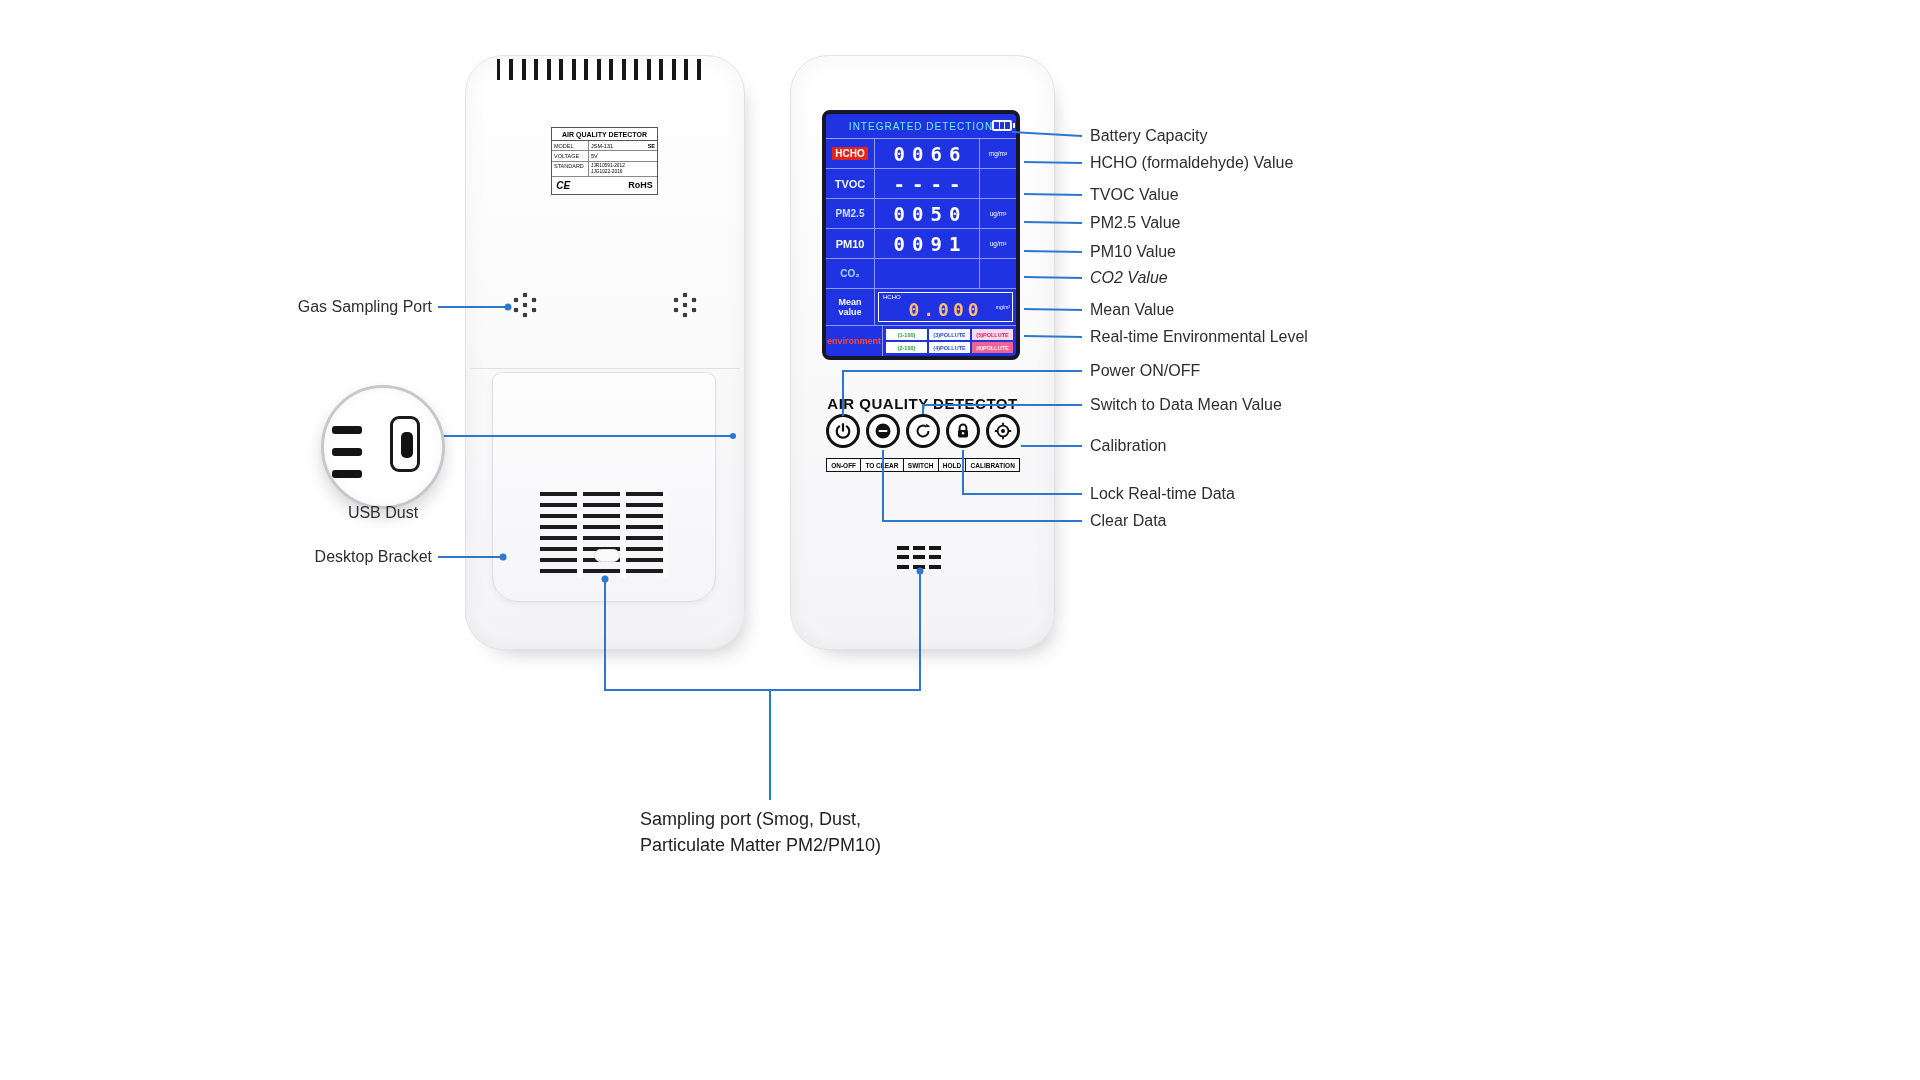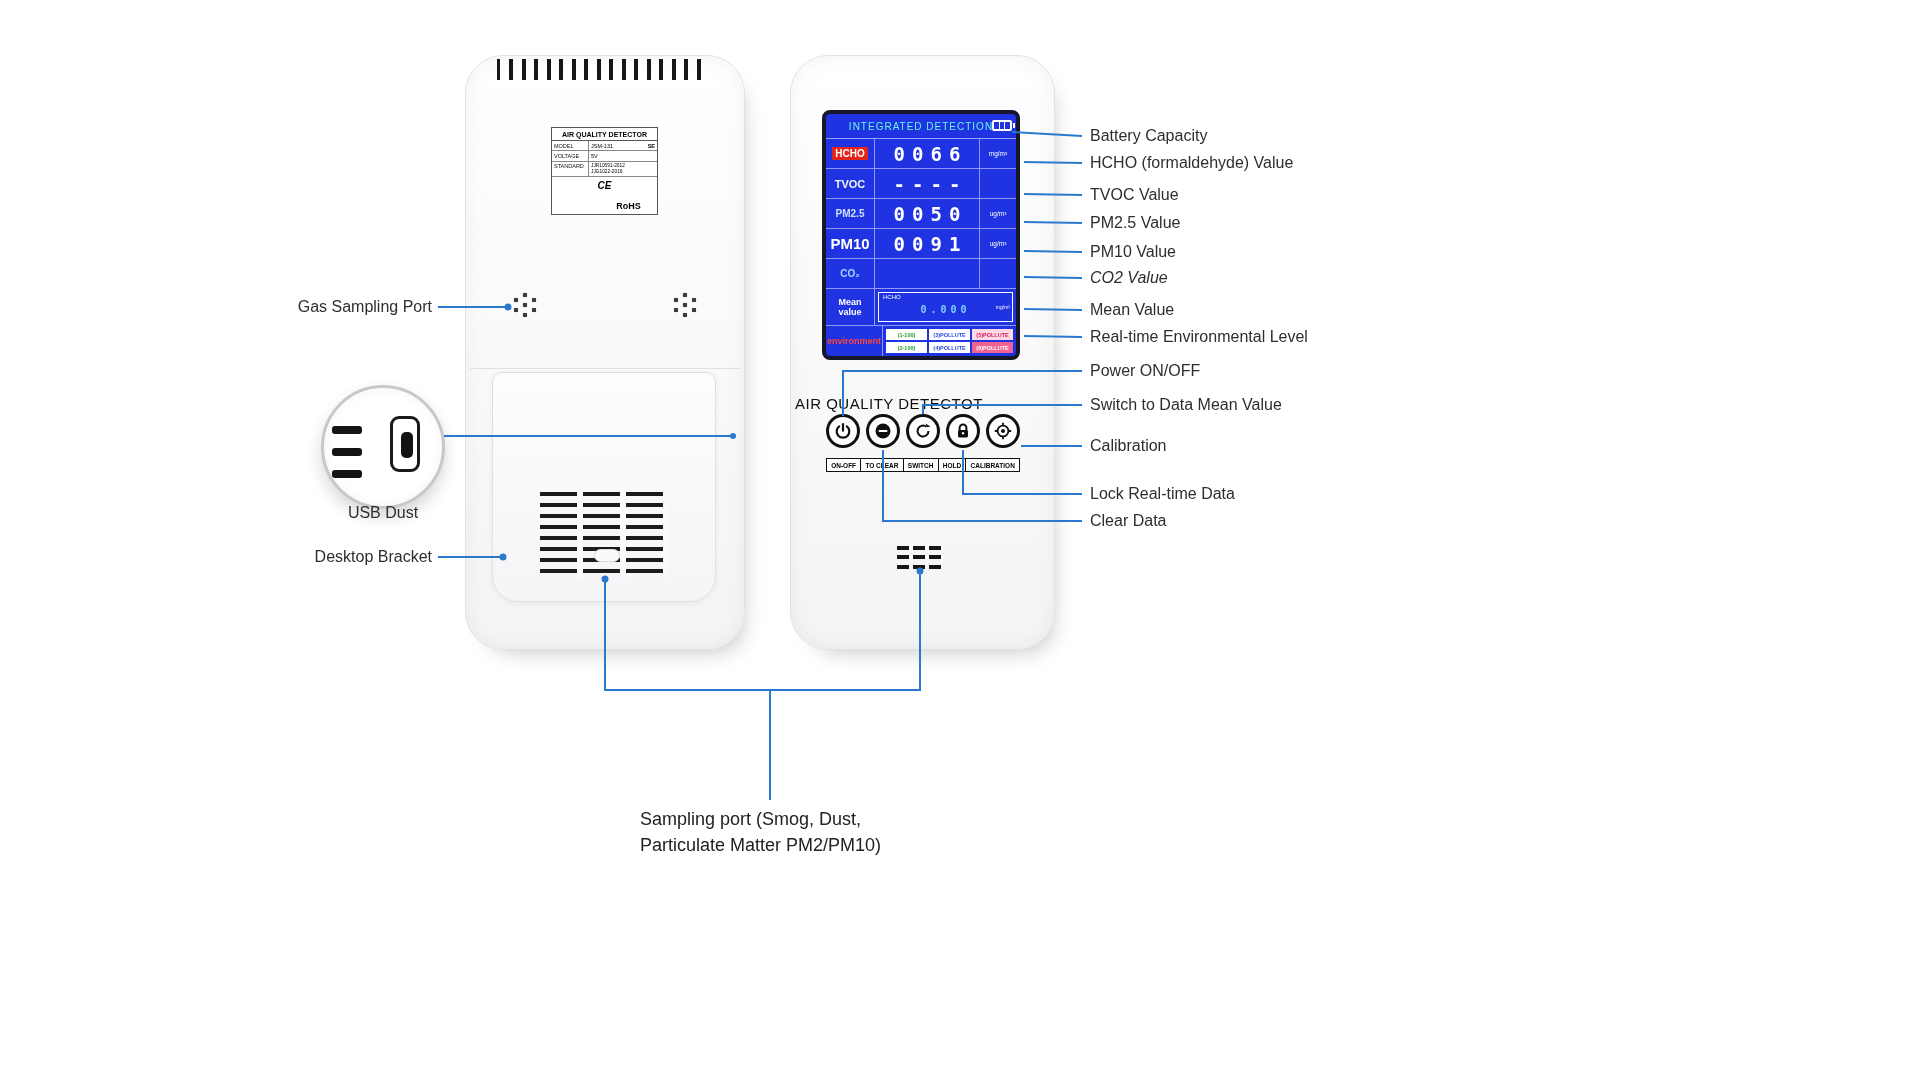--- a/index.html
+++ b/index.html
@@ -15,21 +15,21 @@
   
   .top-vents{position:absolute;left:497px;top:59px;width:212px;height:21px;
     background-image:repeating-linear-gradient(90deg,#161616 0 3.5px,transparent 3.5px 12.5px);}
   .plate{position:absolute;left:551px;top:127px;width:107px;background:#fff;border:1px solid #555;box-sizing:border-box;}
   .plate-title{font-size:7px;font-weight:bold;text-align:center;padding:2.5px 0;border-bottom:1px solid #555;}
   .plate-row{display:flex;border-bottom:1px solid #888;font-size:5.5px;line-height:1.15;}
   .plate-key{width:32px;padding:1.5px 2px;border-right:1px solid #888;color:#111;}
   .plate-val{flex:1;padding:1.5px 2px;display:flex;justify-content:space-between;align-items:center;}
   .plate-extra{font-weight:bold;}
   .plate-std .plate-val{flex-direction:column;align-items:flex-start;justify-content:center;font-size:4.8px;}
-  .plate-cert{display:flex;align-items:center;justify-content:center;gap:10px;padding:3px 0;flex-direction:column;}
+  .plate-cert{display:flex;align-items:center;justify-content:center;gap:10px;padding:3px 0;}
   .ce-mark{font-size:10px;font-weight:bold;font-style:italic;}
   .rohs-mark{font-size:9px;font-weight:bold;padding-left:48px;}
 
   .dot-cluster{position:absolute;width:28px;height:28px;background-repeat:no-repeat;
     background-image:
       radial-gradient(circle,#3c3c3c 2.1px,transparent 2.6px),
       radial-gradient(circle,#3c3c3c 2.1px,transparent 2.6px),
       radial-gradient(circle,#3c3c3c 2.1px,transparent 2.6px),
       radial-gradient(circle,#3c3c3c 2.1px,transparent 2.6px),
       radial-gradient(circle,#3c3c3c 2.1px,transparent 2.6px),
@@ -68,44 +68,44 @@
   .scr-row{height:29px;flex:0 0 29px;display:flex;border-bottom:1px solid rgba(255,255,255,.5);}
   .scr-label{width:48px;display:flex;align-items:center;justify-content:center;
     border-right:1px solid rgba(255,255,255,.5);font-weight:bold;}
   .scr-digits{flex:1;display:flex;align-items:center;justify-content:center;
     font-family:"DejaVu Sans Mono",monospace;font-size:19px;font-weight:bold;color:#fff;letter-spacing:7px;padding-left:7px;}
   .scr-unit{width:36px;border-left:1px solid rgba(255,255,255,.5);display:flex;align-items:center;
     justify-content:center;font-size:6.5px;color:#fff;}
   .hcho-chip{background:#e3241b;color:#fff;font-size:10px;padding:1px 3px;border-radius:1px;}
   .row-tvoc .scr-label{color:#f2f5ff;font-size:11px;}
   .row-pm25 .scr-label{color:#cfe0ff;font-size:10px;}
-  .row-pm10 .scr-label{color:#ffffff;font-size:15px;}
+  .row-pm10 .scr-label{color:#ffffff;font-size:11px;}
   .row-co2 .scr-label{color:#9fd9ff;font-size:10px;}
   .scr-mean{height:36px;flex:0 0 36px;display:flex;border-bottom:1px solid rgba(255,255,255,.5);}
   .mean-label{width:48px;display:flex;align-items:center;justify-content:center;text-align:center;
     border-right:1px solid rgba(255,255,255,.5);color:#fff;font-weight:bold;font-size:9px;}
   .mean-box{flex:1;margin:3px;border:1px solid #fff;position:relative;display:flex;align-items:center;justify-content:center;}
   .mean-gas{position:absolute;left:4px;top:1px;font-size:6px;color:#fff;}
-  .mean-digits{font-family:"DejaVu Sans Mono",monospace;font-size:10px;letter-spacing:4px;color:#7dd3fc;font-weight:bold;margin-top:5px;}
+  .mean-digits{font-family:"DejaVu Sans Mono",monospace;font-size:18px;letter-spacing:4px;color:#fdba74;font-weight:bold;margin-top:5px;}
   .mean-unit{position:absolute;right:2px;top:11px;font-size:5px;color:#fff;}
   .scr-env{flex:1;display:flex;}
   .env-label{width:56px;display:flex;align-items:center;justify-content:center;color:#ff4438;
     font-weight:bold;font-size:9px;border-right:1px solid rgba(255,255,255,.5);}
   .env-grid{flex:1;display:grid;grid-template-columns:repeat(3,1fr);grid-template-rows:1fr 1fr;gap:2px;padding:3px;}
   .env-cell{background:#fff;font-size:5.5px;display:flex;align-items:center;justify-content:center;font-weight:bold;overflow:hidden;}
   .env-cell:nth-child(1){color:#1f9d2a;}
   .env-cell:nth-child(2){color:#2a48e0;}
   .env-cell:nth-child(3){color:#d81b60;background:#ffd9e6;}
   .env-cell:nth-child(4){color:#1f9d2a;}
   .env-cell:nth-child(5){color:#2a48e0;}
   .env-cell:nth-child(6){color:#ffffff;background:#f06292;}
 
   
-  .brand{position:absolute;left:795px;top:395px;width:255px;font-size:15px;
-    font-weight:normal;letter-spacing:.5px;color:#0e0e0e;}
+  .brand{position:absolute;left:795px;top:395px;width:255px;text-align:center;font-size:15px;
+    font-weight:bold;letter-spacing:.5px;color:#0e0e0e;}
   .btn-row{position:absolute;left:790px;top:414px;width:265px;display:flex;justify-content:center;gap:6px;}
   .pbtn{width:34px;height:34px;border-radius:50%;border:3px solid #101010;background:#fff;
     box-sizing:border-box;display:flex;align-items:center;justify-content:center;}
   .strip{position:absolute;left:826px;top:458px;width:194px;height:14px;display:flex;
     border:1px solid #101010;background:#fff;box-sizing:border-box;}
   .strip span{flex:1 1 auto;display:flex;align-items:center;justify-content:center;font-size:6.5px;
     font-weight:bold;border-right:1px solid #101010;padding:0 1px;white-space:nowrap;}
   .strip span:last-child{border-right:none;}
   .front-speaker{position:absolute;left:897px;top:546px;width:46px;height:25px;
     background-image:

